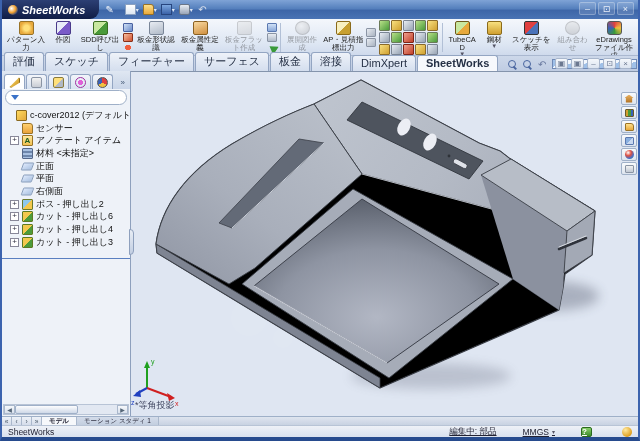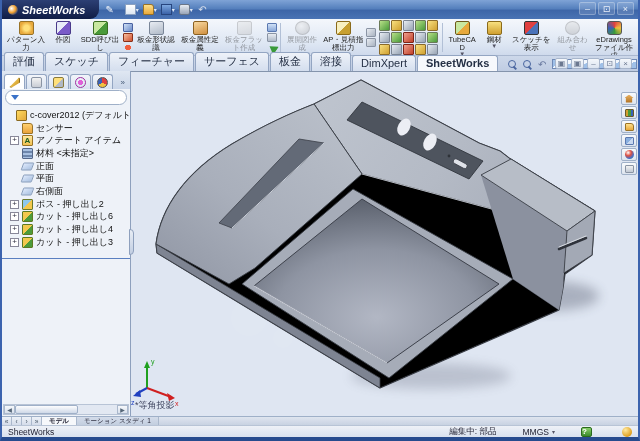--- a/index.html
+++ b/index.html
@@ -129,21 +129,21 @@
   .tp-props{background:linear-gradient(#f2f2f2,#c0c8d4);border:1px solid #8a94a4;}
   .view-label{position:absolute;left:4px;bottom:4px;font-size:9px;color:#3c415c;}
   
   .bottomtabs{height:9px;flex:none;display:flex;align-items:stretch;background:linear-gradient(#dfe5ef,#c8d2e2);border-top:1px solid #9fb0c8;font-size:6.5px;}
   .bt-nav{width:10px;display:flex;align-items:center;justify-content:center;color:#456;background:linear-gradient(#eef2f8,#d4dcea);border-right:1px solid #aab8cc;}
   .btab{padding:0 7px;display:flex;align-items:center;border-right:1px solid #aab8cc;color:#223;background:linear-gradient(#d4dcea,#c2cedf);white-space:nowrap;}
   .btab.active{background:#f6f8fb;font-weight:bold;}
   
   .statusbar{height:12px;flex:none;display:flex;align-items:center;background:linear-gradient(#eef1f7,#d9e1ee);border-top:1px solid #b8c4d6;font-size:8.5px;color:#223;padding:0 6px;}
   .sb-left{flex:1;}
-  .sb-field{margin-left:26px;white-space:nowrap;display:flex;align-items:center;gap:3px;}
+  .sb-field{margin-left:26px;white-space:nowrap;display:flex;align-items:center;gap:3px;text-decoration:underline;}
   .sb-spin{font-size:6px;color:#556;}
   .sb-help{width:11px;height:10px;background:linear-gradient(#8ad06a,#3a8a2a);border:1px solid #2a6a1e;border-radius:2px;color:#fff;font-size:8px;line-height:9px;text-align:center;font-weight:bold;}
   .sb-coin{width:10px;height:10px;border-radius:50%;background:radial-gradient(circle at 35% 30%,#ffe9a0,#e0a020 70%,#9a6a10);margin-left:30px;}
 </style>
 </head>
 <body>
 
 <div class="win">
 
   <div class="titlebar">

